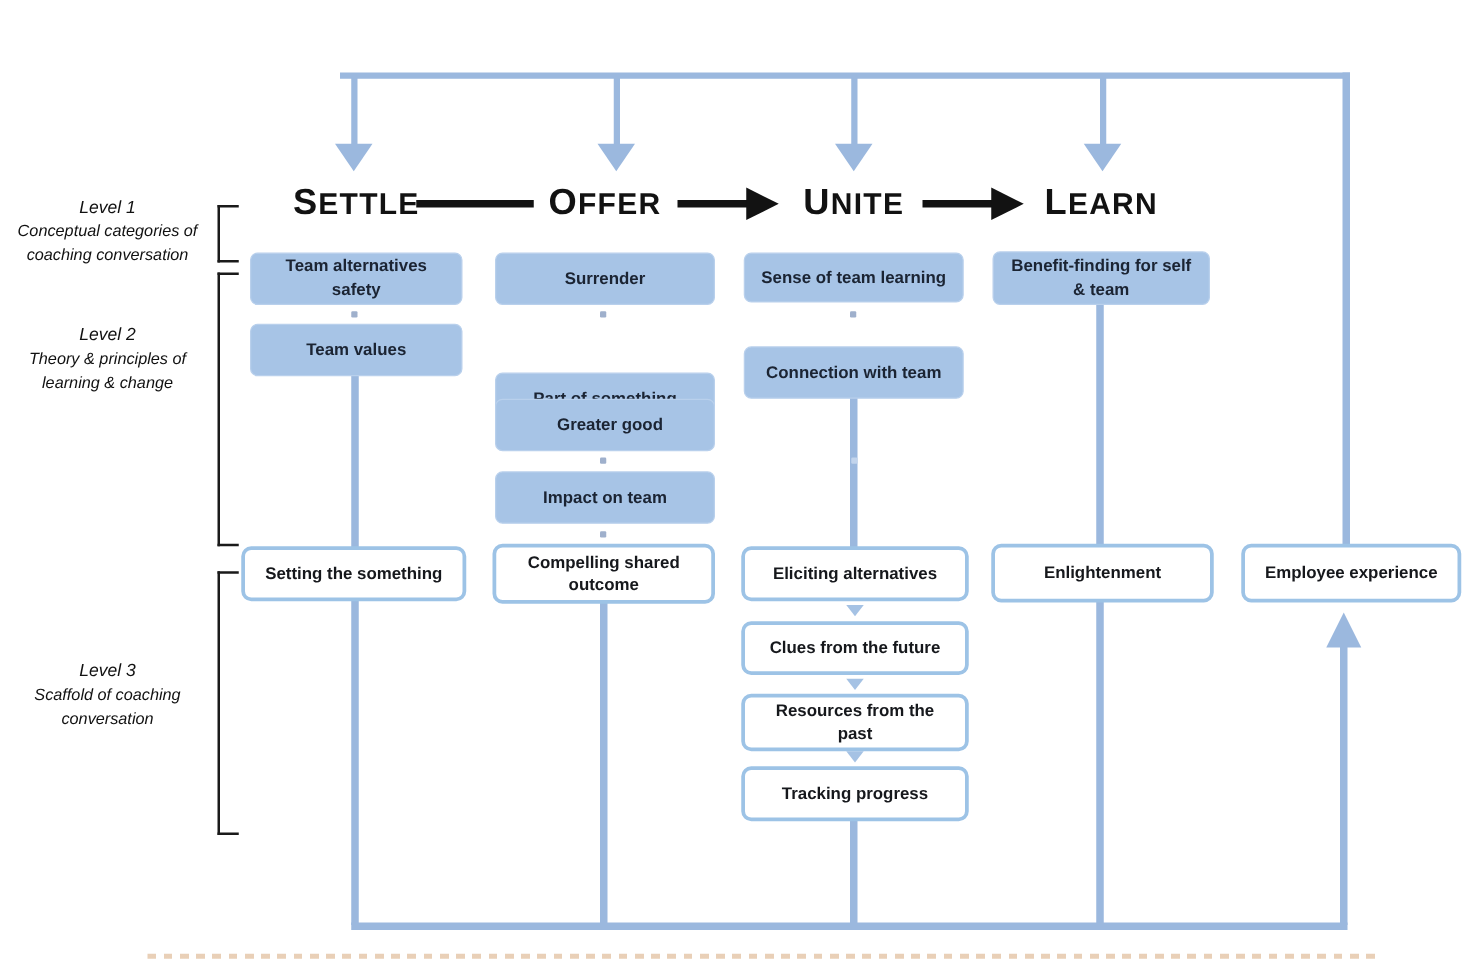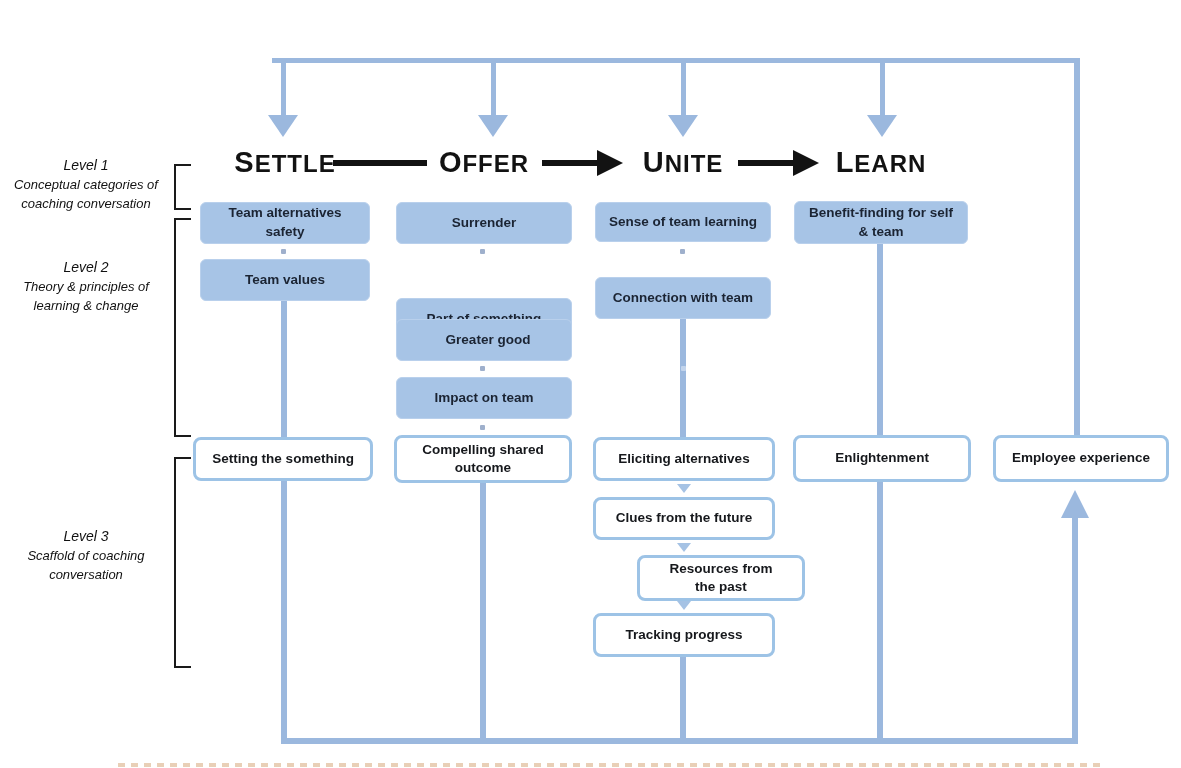--- a/index.html
+++ b/index.html
@@ -125,21 +125,21 @@
   <div class="dot" style="left:480px; top:307px;"></div>
   <div class="dot" style="left:480px; top:366px;"></div>
   <div class="dot" style="left:480px; top:425px;"></div>
   <div class="dot" style="left:680px; top:249px;"></div>
   <div class="dot" style="left:681px; top:366px; background:#c2d4ec; z-index:2;"></div>
 
   <div class="b3" style="left:193px; top:437px; width:180px; height:44px;">Setting the something</div>
   <div class="b3" style="left:394px; top:435px; width:178px; height:48px;">Compelling shared outcome</div>
   <div class="b3" style="left:593px; top:437px; width:182px; height:44px;">Eliciting alternatives</div>
   <div class="b3" style="left:593px; top:497px; width:182px; height:43px;">Clues from the future</div>
-  <div class="b3 padnarrow" style="left:593px; top:555px; width:168px; height:46px;margin-left:44px;">Resources from the past</div>
+  <div class="b3 padnarrow" style="left:593px; top:555px; width:182px; height:46px;">Resources from the past</div>
   <div class="b3" style="left:593px; top:613px; width:182px; height:44px;">Tracking progress</div>
   <div class="b3" style="left:793px; top:435px; width:178px; height:47px;">Enlightenment</div>
   <div class="b3" style="left:993px; top:435px; width:176px; height:47px;">Employee experience</div>
 
   <div class="chev" style="left:677px; top:484px;"></div>
   <div class="chev" style="left:677px; top:543px;"></div>
   <div class="chev" style="left:677px; top:601px;"></div>
 
   <div class="caption-strip"></div>
 

